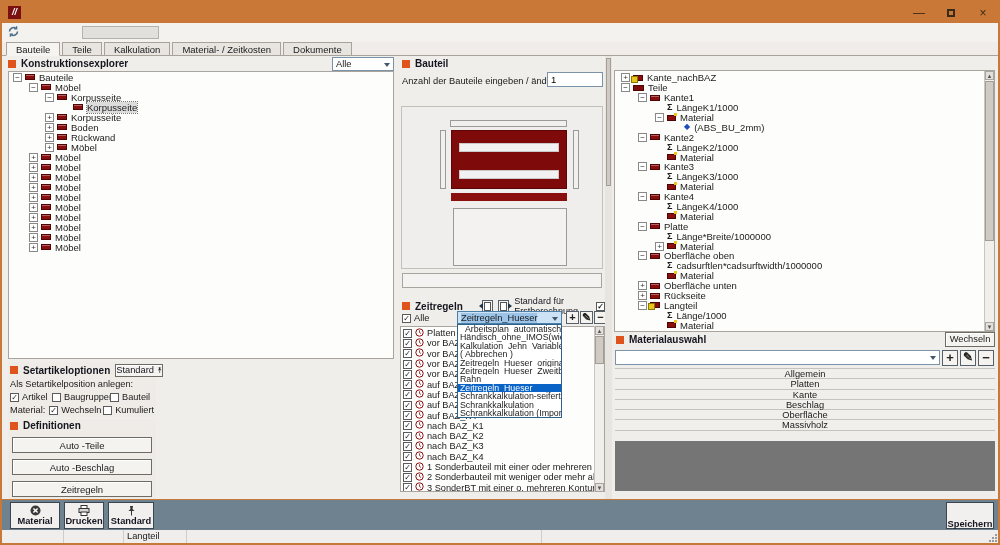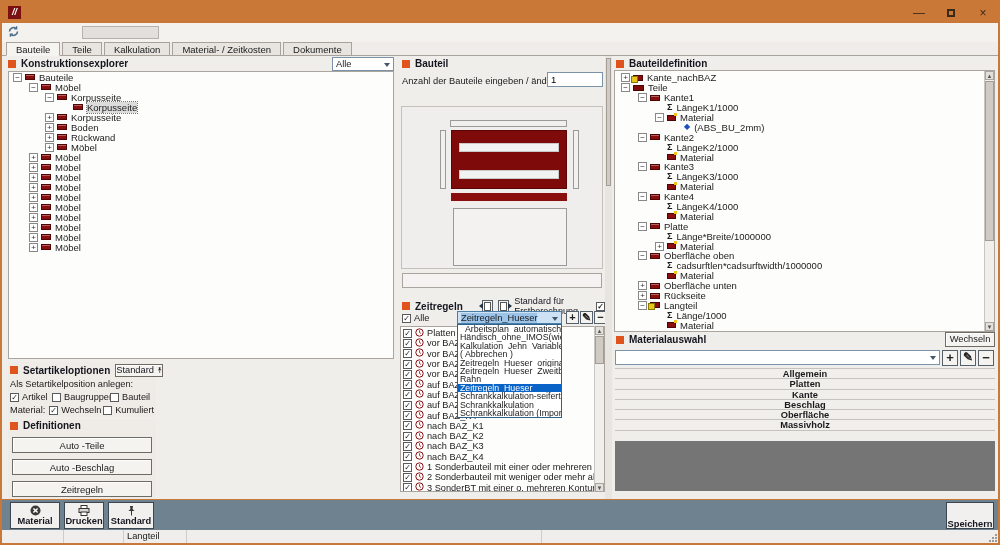--- a/index.html
+++ b/index.html
@@ -110,21 +110,21 @@
   
   #bd-head{position:absolute;left:2px;top:2px;width:300px;}
   #rtreebox{position:absolute;left:0;top:14px;width:381px;height:262px;overflow:hidden;padding:2px 0 0 2px;}
   #rtreebox .trow{height:9.9px;}
   #ma-head{position:absolute;left:2px;top:278px;width:250px;}
   #ma-wechseln{position:absolute;left:331px;top:276px;width:50px;height:15px;font-size:9.3px;line-height:13px;}
   #ma-combo{position:absolute;left:1px;top:294px;width:325px;height:15px;}
   #ma-plus{position:absolute;left:328px;top:294px;width:16px;height:16px;}
   #ma-edit{position:absolute;left:346px;top:294px;width:16px;height:16px;}
   #ma-minus{position:absolute;left:364px;top:294px;width:16px;height:16px;}
-  #cats{position:absolute;left:1px;top:312px;width:380px;border-top:1px solid #c6c3be;font-weight:bold;}
+  #cats{position:absolute;left:1px;top:312px;width:380px;border-top:1px solid #c6c3be;}
   .catrow{height:10.3px;background:#f1efec;border-bottom:1px solid #c6c3be;text-align:center;font-size:9.3px;line-height:10px;}
   #darkarea{position:absolute;left:1px;top:385px;width:380px;height:50px;background:#757575;}
 
   
   #footer{position:absolute;left:0;top:497px;width:996px;height:31px;background:#6e8290;border-top:1px solid #c97837;}
   .fbtn{position:absolute;top:2px;height:27px;background:#f2f0ee;border:1px solid #3c4650;display:flex;flex-direction:column;align-items:center;justify-content:center;gap:0;font-size:9.3px;font-weight:bold;color:#15151f;}
   #btn-abbrechen{left:8px;width:50px;}
   #btn-drucken{left:62px;width:40px;}
   #btn-standard{left:106px;width:46px;}
   #btn-speichern{left:944px;width:48px;gap:16px;}
@@ -522,24 +522,20 @@
         <div class="ddopt">Schrankkalkulation-seifert</div>
         <div class="ddopt">Schrankkalkulation</div>
         <div class="ddopt">Schrankkalkulation (Import 01)</div>
       </div>
     <div id="midscroll">
         <span class="vthumb"></span>
       </div>
   </div>
 
   <div id="rightpanel">
-    <div id="bd-head" class="shead">
-      <span class="sq"></span>
-      <span>Bauteildefinition</span>
-    </div>
     <div id="rtreebox" class="whitebox">
         <div class="trow" style="padding-left: 4px;">
           <span class="tg">+</span>
           <span class="ti i-special"></span>
           <span class="tl">Kante_nachBAZ</span>
         </div>
         <div class="trow" style="padding-left: 4px;">
           <span class="tg">−</span>
           <span class="ti i-bar"></span>
           <span class="tl">Teile</span>

